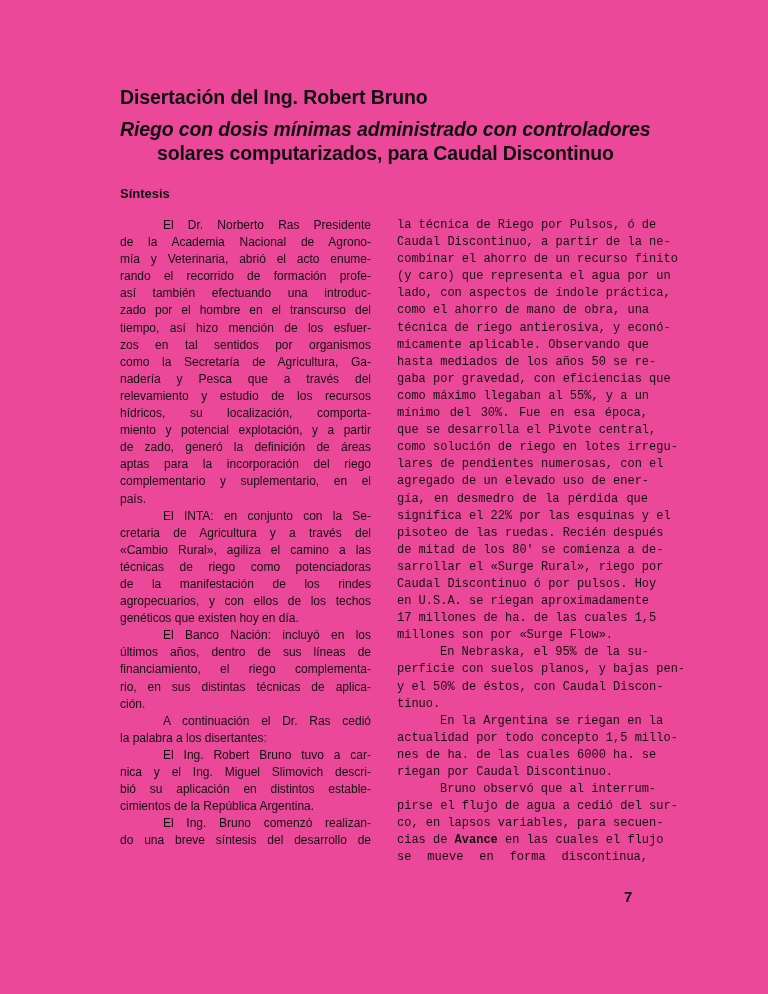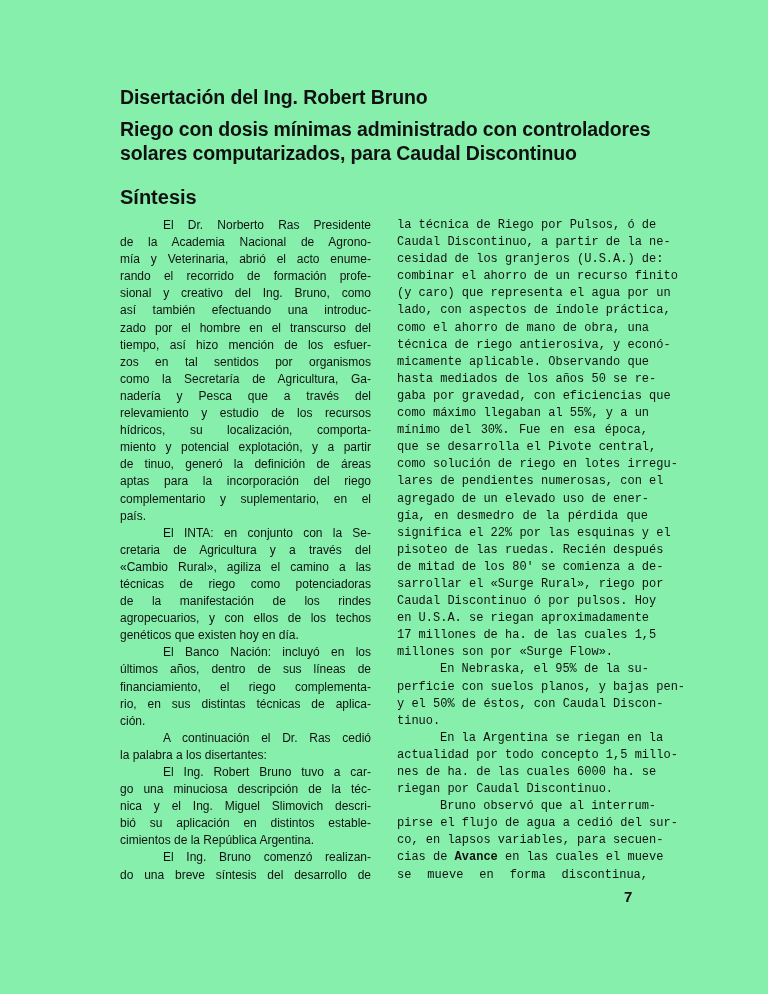--- a/index.html
+++ b/index.html
@@ -12,21 +12,21 @@
       height: 994px;
       position: relative;
       overflow: hidden;
       font-family: "Liberation Sans", sans-serif;
       color: #111111;
     }
     .page {
       position: absolute;
       left: 0; top: 0;
       width: 768px; height: 994px;
-      background: #86efac;
+      background: #ec4899;
     }
     .header-title {
       position: absolute;
       left: 120px;
       top: 86px;
       font-size: 19.5px;
       font-weight: bold;
       letter-spacing: -0.1px;
       margin: 0;
       white-space: nowrap;
@@ -39,21 +39,21 @@
       font-weight: bold;
       line-height: 23.5px;
       margin: 0;
       white-space: nowrap;
       letter-spacing: -0.15px;
     }
     .section-heading {
       position: absolute;
       left: 120px;
       top: 186px;
-      font-size: 20px;
+      font-size: 13px;
       font-weight: bold;
       margin: 0;
     }
     .column {
       position: absolute;
       top: 217px;
       width: 251px;
       font-size: 12px;
       line-height: 17.1px;
     }
@@ -77,70 +77,67 @@
       font-size: 15px;
       font-weight: bold;
     }
   </style>
 </head>
 <body>
 
 <div class="page">
   <h1 class="header-title">Disertación del Ing. Robert Bruno</h1>
   <h2 class="subtitle">
-    <span class="line" style="text-align:left;text-align-last:left;height:23.5px;">Riego con dosis mínimas administrado con controladores</span>
-    <span class="line" style="text-align:left;text-align-last:left;height:23.5px;">solares computarizados, para Caudal Discontinuo</span>
+    <span class="line" style="text-align:left;text-align-last:left;height:23.5px;font-style:italic;">Riego con dosis mínimas administrado con controladores</span>
+    <span class="line" style="text-align:left;text-align-last:left;height:23.5px;margin-left:37px;">solares computarizados, para Caudal Discontinuo</span>
   </h2>
   <h3 class="section-heading">Síntesis</h3>
 
   <div class="column col-left" id="col-left">
       <span class="line indent">El Dr. Norberto Ras Presidente</span>
       <span class="line">de la Academia Nacional de Agrono-</span>
       <span class="line">mía y Veterinaria, abrió el acto enume-</span>
       <span class="line">rando el recorrido de formación profe-</span>
-      <span class="line">sional y creativo del Ing. Bruno, como</span>
       <span class="line">así también efectuando una introduc-</span>
       <span class="line">zado por el hombre en el transcurso del</span>
       <span class="line">tiempo, así hizo mención de los esfuer-</span>
       <span class="line">zos en tal sentidos por organismos</span>
       <span class="line">como la Secretaría de Agricultura, Ga-</span>
       <span class="line">nadería y Pesca  que a través  del</span>
       <span class="line">relevamiento y estudio de los recursos</span>
       <span class="line">hídricos, su localización, comporta-</span>
       <span class="line">miento y potencial explotación, y a partir</span>
-      <span class="line">de tinuo, generó la definición de áreas</span>
+      <span class="line">de zado, generó la definición de áreas</span>
       <span class="line">aptas para la incorporación del riego</span>
       <span class="line">complementario y suplementario, en el</span>
       <span class="line last">país.</span>
       <span class="line indent">El INTA: en conjunto con la Se-</span>
       <span class="line">cretaria de Agricultura y a través del</span>
       <span class="line">«Cambio Rural», agiliza el camino a las</span>
       <span class="line">técnicas de riego como potenciadoras</span>
       <span class="line">de la manifestación de los rindes</span>
       <span class="line">agropecuarios, y con ellos de los techos</span>
       <span class="line last">genéticos que existen hoy en día.</span>
       <span class="line indent">El Banco Nación: incluyó en los</span>
       <span class="line">últimos años, dentro de sus líneas de</span>
       <span class="line">financiamiento, el riego complementa-</span>
       <span class="line">rio, en sus distintas técnicas de aplica-</span>
       <span class="line last">ción.</span>
       <span class="line indent">A continuación el Dr. Ras cedió</span>
       <span class="line last">la palabra a los disertantes:</span>
       <span class="line indent">El Ing. Robert Bruno tuvo a car-</span>
-      <span class="line">go una minuciosa descripción de la téc-</span>
       <span class="line">nica y el Ing. Miguel Slimovich descri-</span>
       <span class="line">bió su aplicación en distintos estable-</span>
       <span class="line last">cimientos de la República Argentina.</span>
       <span class="line indent">El Ing. Bruno comenzó realizan-</span>
       <span class="line">do una breve síntesis del desarrollo de</span>
     </div>
   <div class="column col-right" id="col-right">
       <span class="line">la técnica de Riego por Pulsos, ó de</span>
       <span class="line">Caudal Discontinuo, a partir de la ne-</span>
-      <span class="line">cesidad de los granjeros (U.S.A.) de:</span>
       <span class="line">combinar el ahorro de un recurso finito</span>
       <span class="line">(y caro) que representa el agua por un</span>
       <span class="line">lado, con aspectos de índole práctica,</span>
       <span class="line">como el ahorro de mano de obra, una</span>
       <span class="line">técnica de riego antierosiva, y econó-</span>
       <span class="line">micamente aplicable. Observando que</span>
       <span class="line">hasta mediados de los años 50 se re-</span>
       <span class="line">gaba por gravedad, con eficiencias que</span>
       <span class="line">como máximo llegaban  al 55%, y a un</span>
       <span class="line">mínimo del 30%. Fue en esa época,</span>
@@ -161,18 +158,18 @@
       <span class="line">perficie con suelos planos, y bajas pen-</span>
       <span class="line">y el 50% de éstos, con Caudal Discon-</span>
       <span class="line last">tinuo.</span>
       <span class="line indent">En la Argentina se riegan en la</span>
       <span class="line">actualidad por todo concepto 1,5 millo-</span>
       <span class="line">nes de ha. de las cuales 6000 ha. se</span>
       <span class="line last">riegan por Caudal Discontinuo.</span>
       <span class="line indent">Bruno observó que al interrum-</span>
       <span class="line">pirse el flujo de agua a cedió del sur-</span>
       <span class="line">co, en lapsos variables, para secuen-</span>
-      <span class="line"><span>cias de </span><b>Avance</b><span> en las cuales el mueve</span></span>
+      <span class="line"><span>cias de </span><b>Avance</b><span> en las cuales el flujo</span></span>
       <span class="line">se mueve en forma discontinua,</span>
     </div>
 
   <div class="page-number">7</div>
 </div>
 
 </body></html>

